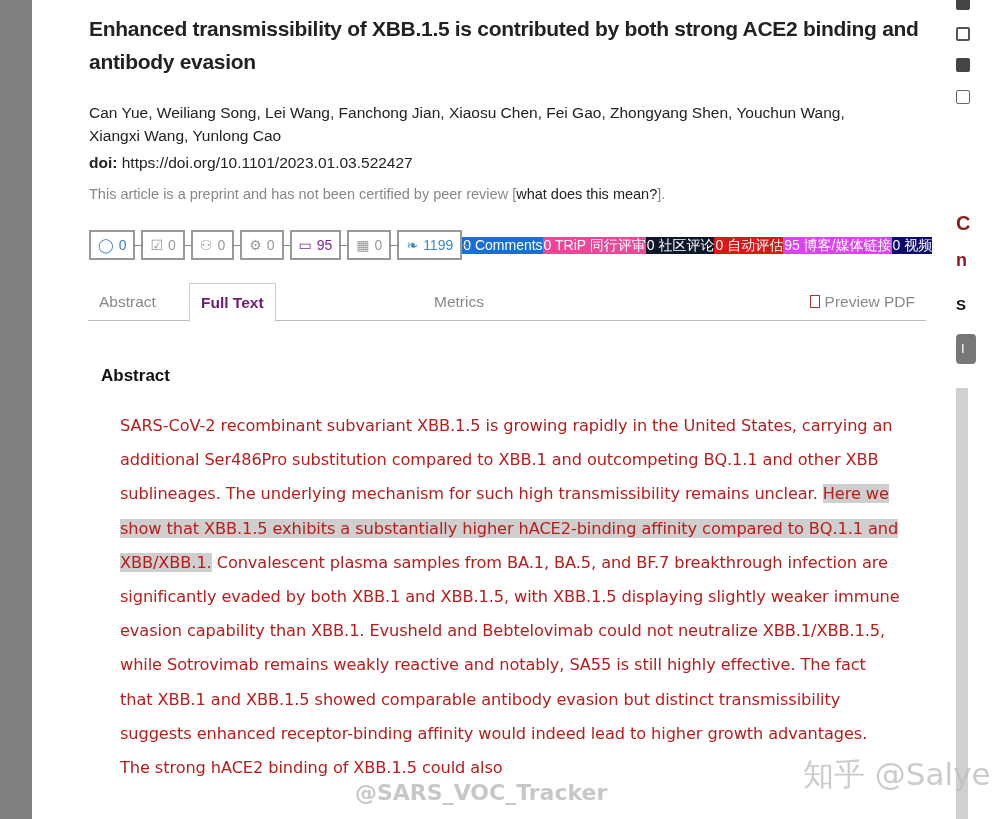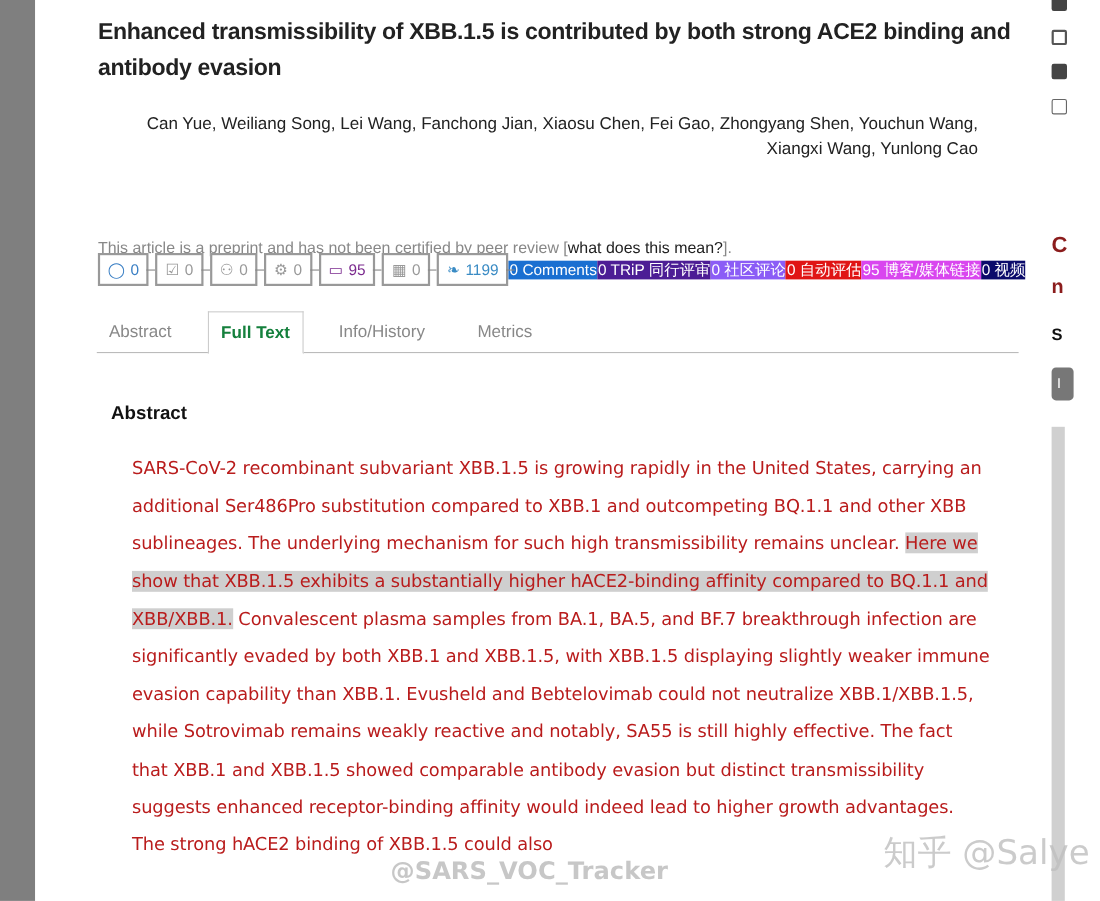--- a/index.html
+++ b/index.html
@@ -4,42 +4,42 @@
   <style>
     * { box-sizing: border-box; margin: 0; padding: 0; }
     html, body { width: 1000px; height: 819px; overflow: hidden; background: #ffffff; }
     body { position: relative; font-family: "Liberation Sans", sans-serif; color: #222; }
 
     .left-gutter { position: absolute; left: 0; top: 0; width: 32px; height: 819px; background: #7f7f7f; }
     .page { position: absolute; left: 32px; top: 0; width: 980px; height: 819px; background: #fff; }
 
     .title { position: absolute; left: 57px; top: 12px; width: 840px; font-family: "Liberation Sans", sans-serif;
              font-weight: bold; font-size: 21px; line-height: 33px; color: #222; letter-spacing: -0.3px; }
-    .authors { position: absolute; left: 57px; top: 101px; width: 800px; font-size: 15.5px; line-height: 23px; color: #222; text-align: right; }
+    .authors { position: absolute; left: 57px; top: 101px; width: 800px; font-size: 15.5px; line-height: 23px; color: #222; }
     .doi { position: absolute; left: 57px; top: 154px; font-size: 15.5px; color: #222; }
     .doi b { font-weight: bold; }
-    .preprint-note { position: absolute; left: 57px; top: 186px; font-size: 14.5px; color: #888; margin-top: 32px; }
+    .preprint-note { position: absolute; left: 57px; top: 186px; font-size: 14.5px; color: #888; }
     .preprint-note a { color: #222; text-decoration: none; }
 
     .metrics { position: absolute; left: 57px; top: 230px; height: 30px; display: flex; align-items: center; }
     .badge { height: 30px; border: 2px solid #999; background: #fff; display: flex; align-items: center;
              padding: 0 7px; font-size: 14px; color: #999; margin-right: 6px; position: relative; gap: 5px; }
     .badge::after { content: ""; position: absolute; right: -8px; top: 13px; width: 8px; height: 1px; background: #888; }
     .badge:last-child::after { display: none; }
     .badge .ico { font-size: 14px; line-height: 1; }
     .badge.blue { color: #3a7fc4; }
     .badge.purple { color: #7b2a8e; }
     .badge.twitter { color: #3a8bc4; }
 
     .strip { display: flex; height: 17px; align-items: center; margin-left: -6px; }
     .strip span { height: 17px; line-height: 17px; font-size: 14px; color: #fff; white-space: nowrap; padding: 0 0 0 1px; }
 
     .tabs { position: absolute; left: 56px; top: 283px; width: 838px; height: 38px; border-bottom: 1px solid #bbb; }
     .tab { position: absolute; top: 0; height: 38px; line-height: 38px; font-size: 15.5px; color: #888; padding: 0 11px; }
-    .tab.active { border: 1px solid #ccc; border-bottom: 1px solid #fff; color: #15803d; font-weight: bold; background: #fff; height: 39px; }
+    .tab.active { border: 1px solid #ccc; border-bottom: 1px solid #fff; color: #701a75; font-weight: bold; background: #fff; height: 39px; }
     .tab.pdf { right: 0; }
     .tab.pdf .pdf-ico { display: inline-block; width: 10px; height: 13px; border: 1px solid #a33; margin-right: 5px; vertical-align: -1px; position: relative; }
 
     .abstract-heading { position: absolute; left: 69px; top: 366px; font-size: 17px; font-weight: bold; color: #111; }
     .abstract-body { position: absolute; left: 88px; top: 409px; width: 780px; font-family: "DejaVu Sans", sans-serif;
                      font-size: 16.2px; line-height: 34.2px; color: #b91c1c; letter-spacing: -0.1px; }
     .hl { background: #cfcfcf; }
 
     .right-panel { position: absolute; left: 956px; top: 0; width: 44px; height: 819px; }
     .rp-icon { position: absolute; left: 0; width: 14px; height: 14px; border-radius: 2px; }
@@ -54,20 +54,24 @@
     .wm-zhihu { left: 803px; top: 754px; font-size: 31px; color: rgba(190,190,190,0.8); }
   </style>
 </head>
 <body>
 
 <div class="left-gutter"></div>
 
 <div class="page">
   <h1 class="title">Enhanced transmissibility of XBB.1.5 is contributed by both strong ACE2 binding and antibody evasion</h1>
   <div class="authors">Can Yue, Weiliang Song, Lei Wang, Fanchong Jian, Xiaosu Chen, Fei Gao, Zhongyang Shen, Youchun Wang, Xiangxi Wang, Yunlong Cao</div>
+  <div class="doi">
+    <b>doi:</b>
+    <span>https://doi.org/10.1101/2023.01.03.522427</span>
+  </div>
   <div class="preprint-note">
     <span>This article is a preprint and has not been certified by peer review [</span><a>what does this mean?</a><span>].</span>
   </div>
 
   <div class="metrics">
     <div class="badge blue">
       <span class="ico">◯</span>
       <span>0</span>
     </div>
     <div class="badge">
@@ -89,33 +93,35 @@
     <div class="badge">
       <span class="ico">▦</span>
       <span>0</span>
     </div>
     <div class="badge twitter">
       <span class="ico">❧</span>
       <span>1199</span>
     </div>
     <div class="strip">
       <span style="background:#1a6fd1">0 Comments</span>
-      <span style="background:#4c1d95">0 TRiP 同行评审</span>
-      <span style="background:#8b5cf6">0 社区评论</span>
+      <span style="background:#ec4899">0 TRiP 同行评审</span>
+      <span style="background:#0f172a">0 社区评论</span>
       <span style="background:#e01515">0 自动评估</span>
       <span style="background:#d946ef">95 博客/媒体链接</span>
       <span style="background:#0b0b6b">0 视频</span>
     </div>
   </div>
 
   <div class="tabs">
     <div class="tab" style="left:0">Abstract</div>
     <div class="tab active" style="left:101px">Full Text</div>
-    <div class="tab" style="left:209px">Info/History</div>
     <div class="tab" style="left:335px">Metrics</div>
+    <div class="tab pdf">
+      <span class="pdf-ico"></span><span>Preview PDF</span>
+    </div>
   </div>
 
   <h2 class="abstract-heading">Abstract</h2>
   <p class="abstract-body">
     <span>SARS-CoV-2 recombinant subvariant XBB.1.5 is growing rapidly in the United States, carrying an additional Ser486Pro substitution compared to XBB.1 and outcompeting BQ.1.1 and other XBB sublineages. The underlying mechanism for such high transmissibility remains unclear. </span><span class="hl">Here we show that XBB.1.5 exhibits a substantially higher hACE2-binding affinity compared to BQ.1.1 and XBB/XBB.1.</span><span> Convalescent plasma samples from BA.1, BA.5, and BF.7 breakthrough infection are significantly evaded by both XBB.1 and XBB.1.5, with XBB.1.5 displaying slightly weaker immune evasion capability than XBB.1. Evusheld and Bebtelovimab could not neutralize XBB.1/XBB.1.5, while Sotrovimab remains weakly reactive and notably, SA55 is still highly effective. The fact that XBB.1 and XBB.1.5 showed comparable antibody evasion but distinct transmissibility suggests enhanced receptor-binding affinity would indeed lead to higher growth advantages. The strong hACE2 binding of XBB.1.5 could also</span>
   </p>
 </div>
 
 <div class="right-panel">
   <div class="rp-icon" style="top:-4px;background:#444"></div>

